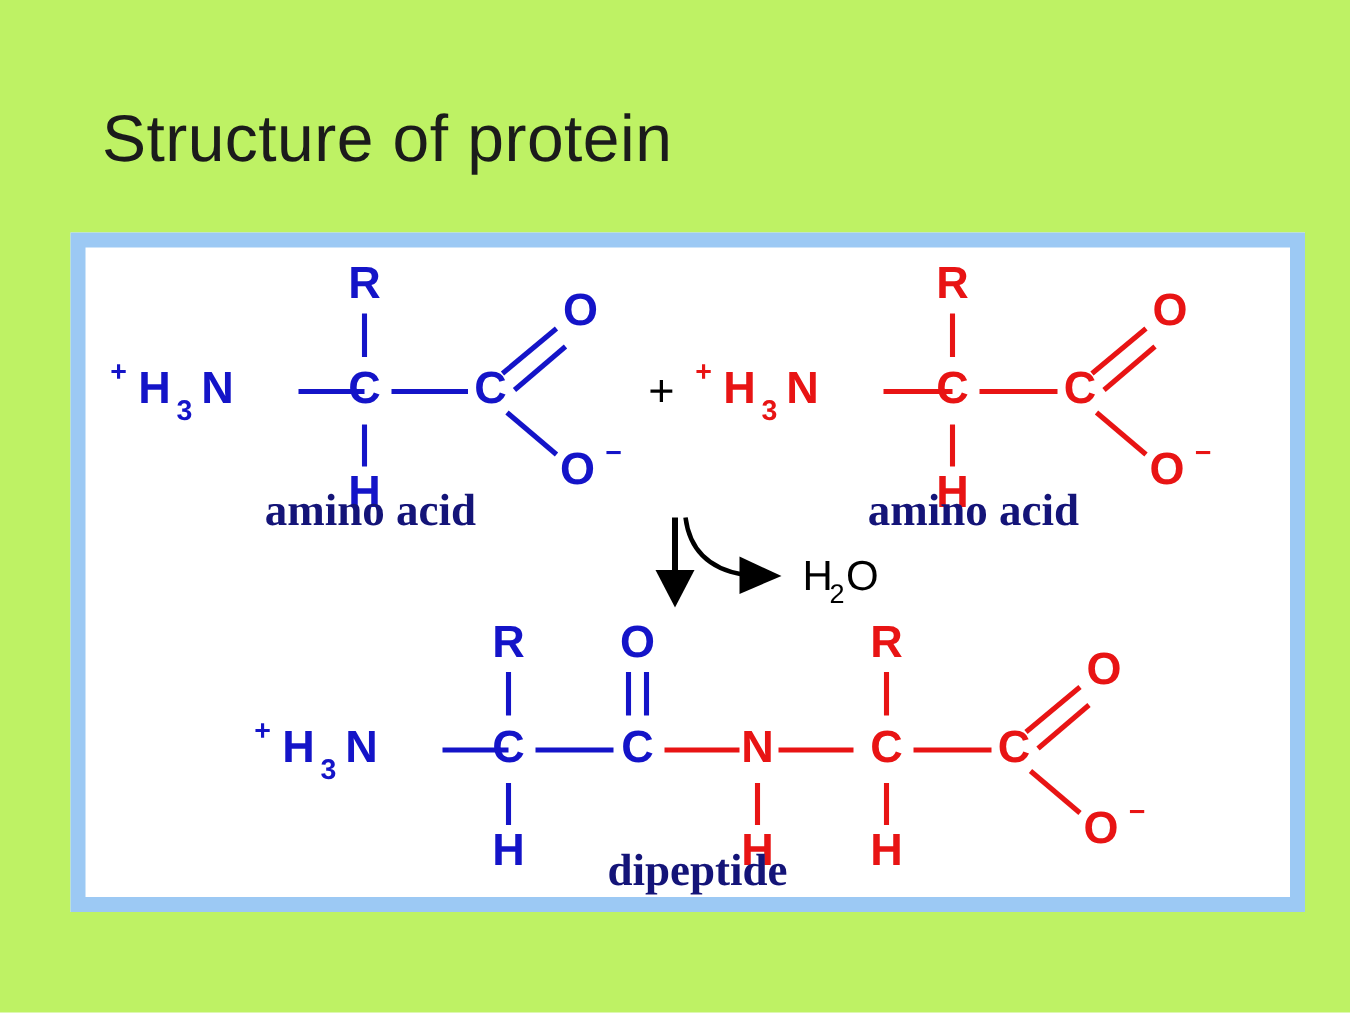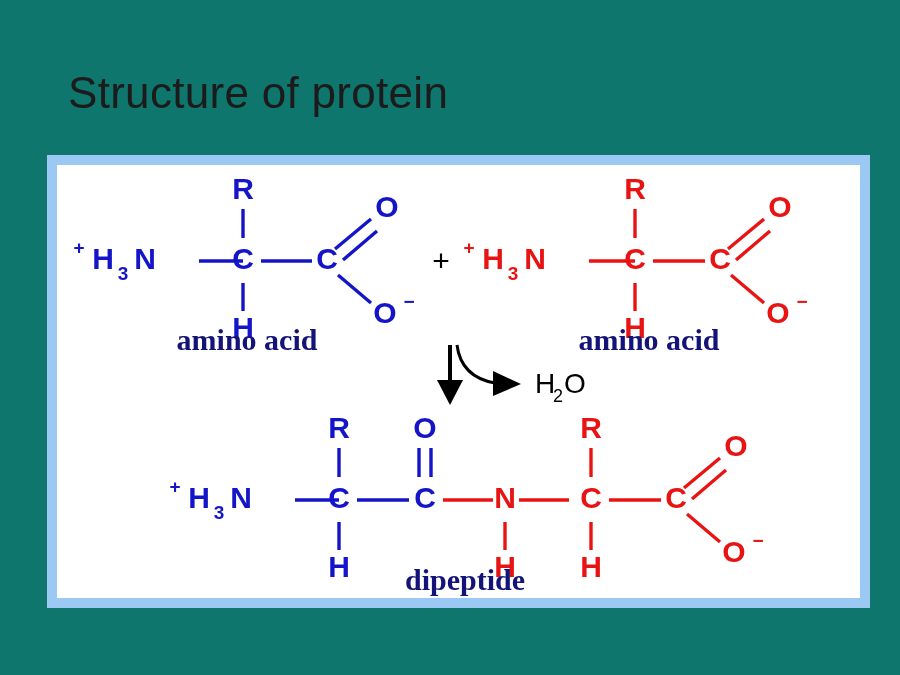--- a/index.html
+++ b/index.html
@@ -11,21 +11,21 @@
   body {
     width: 900px;
     height: 675px;
     font-family: "Liberation Sans", sans-serif;
     overflow: hidden;
     position: relative;
   }
   .slide {
     position: absolute;
     inset: 0;
-    background: #0f766e;
+    background: #bef264;
   }
   .slide-title {
     position: absolute;
     left: 68px;
     top: 68px;
     font-family: "Liberation Sans", sans-serif;
     font-size: 44px;
     font-weight: 300;
     letter-spacing: 0.3px;
     color: #1b1b1b;

